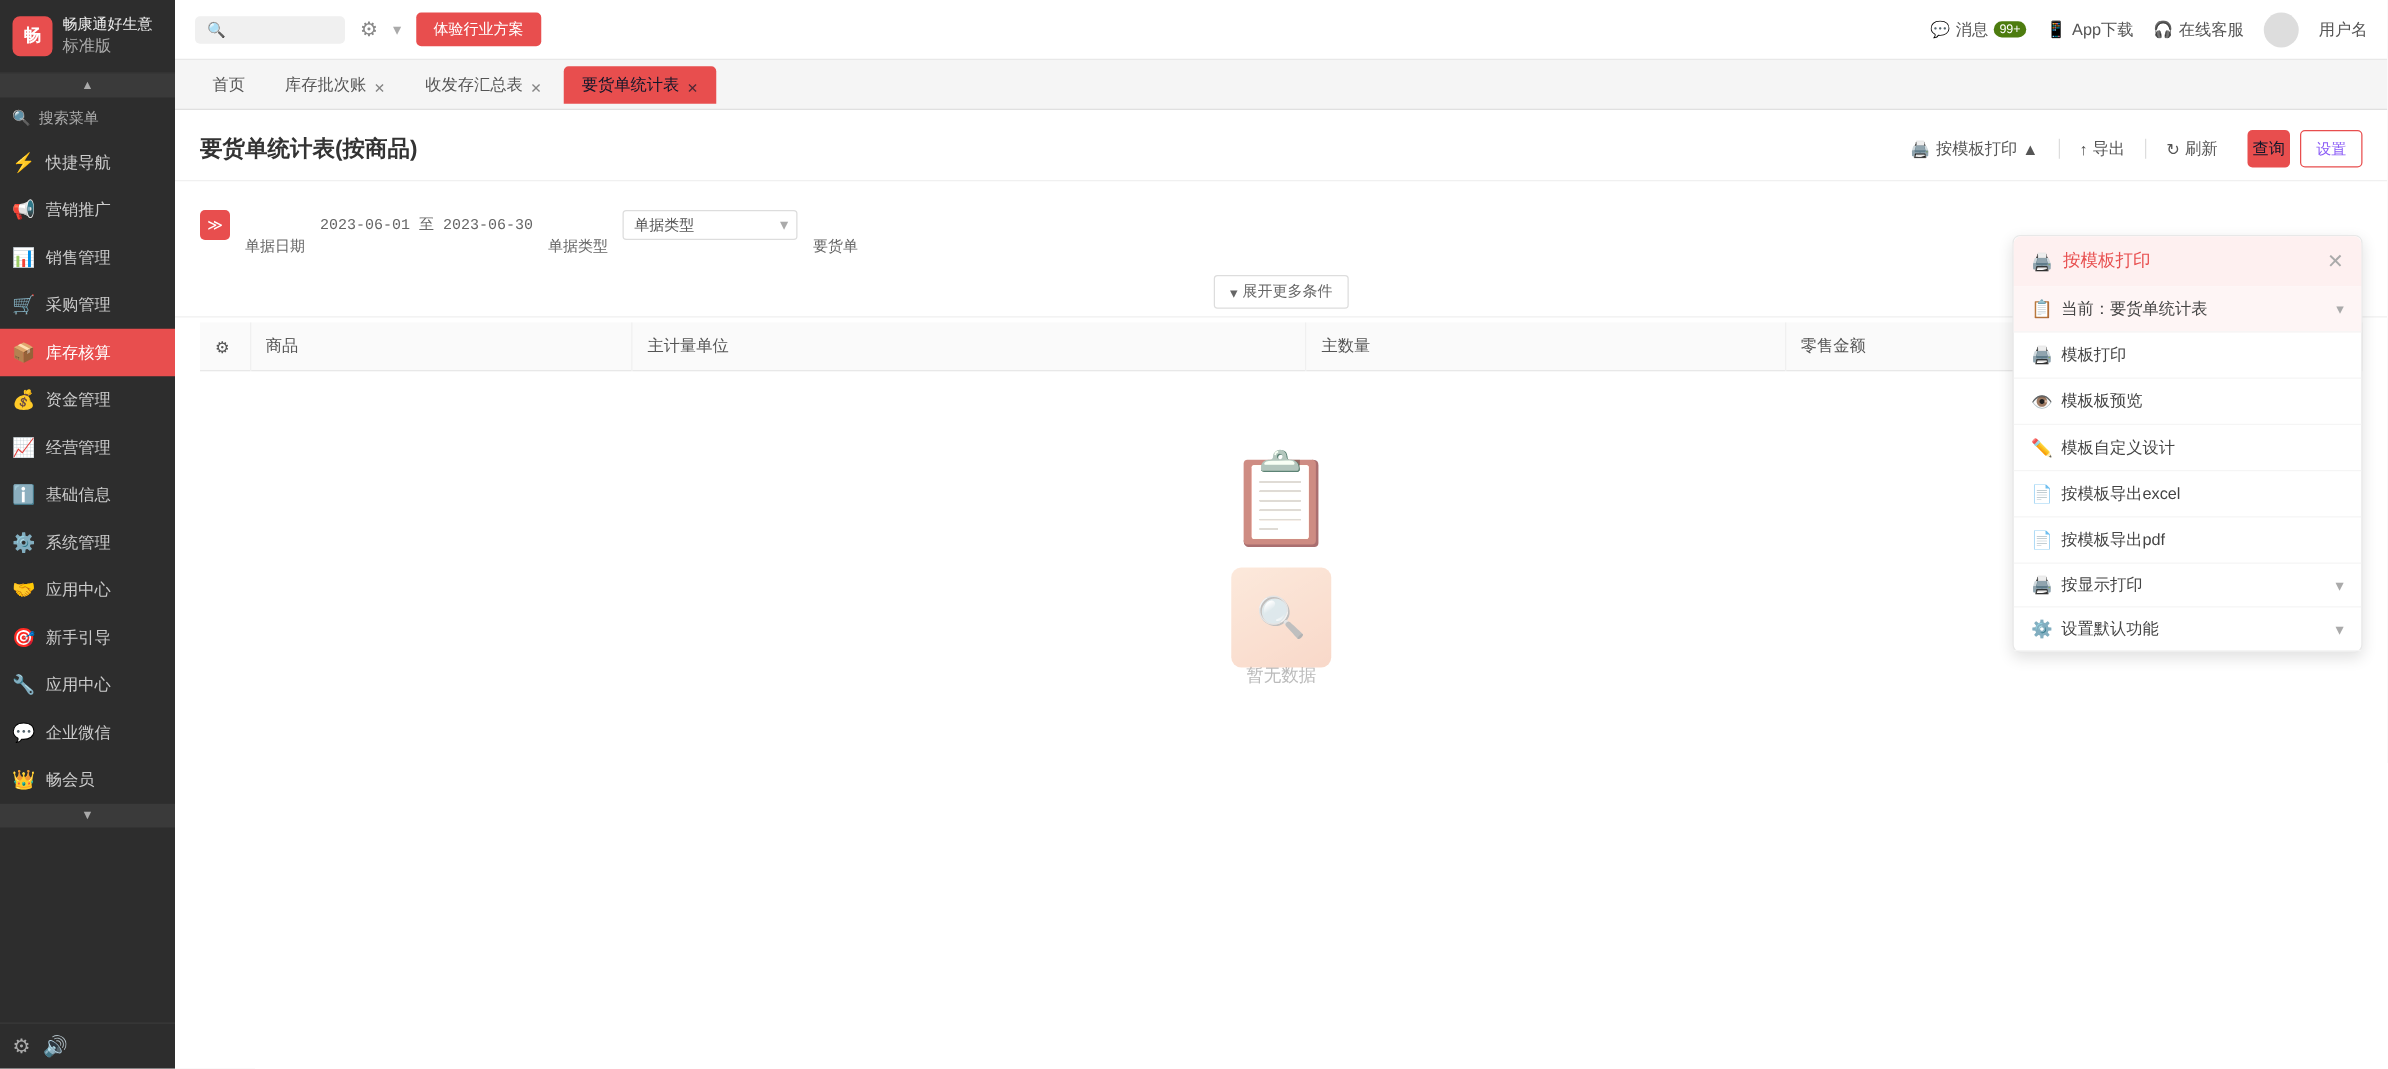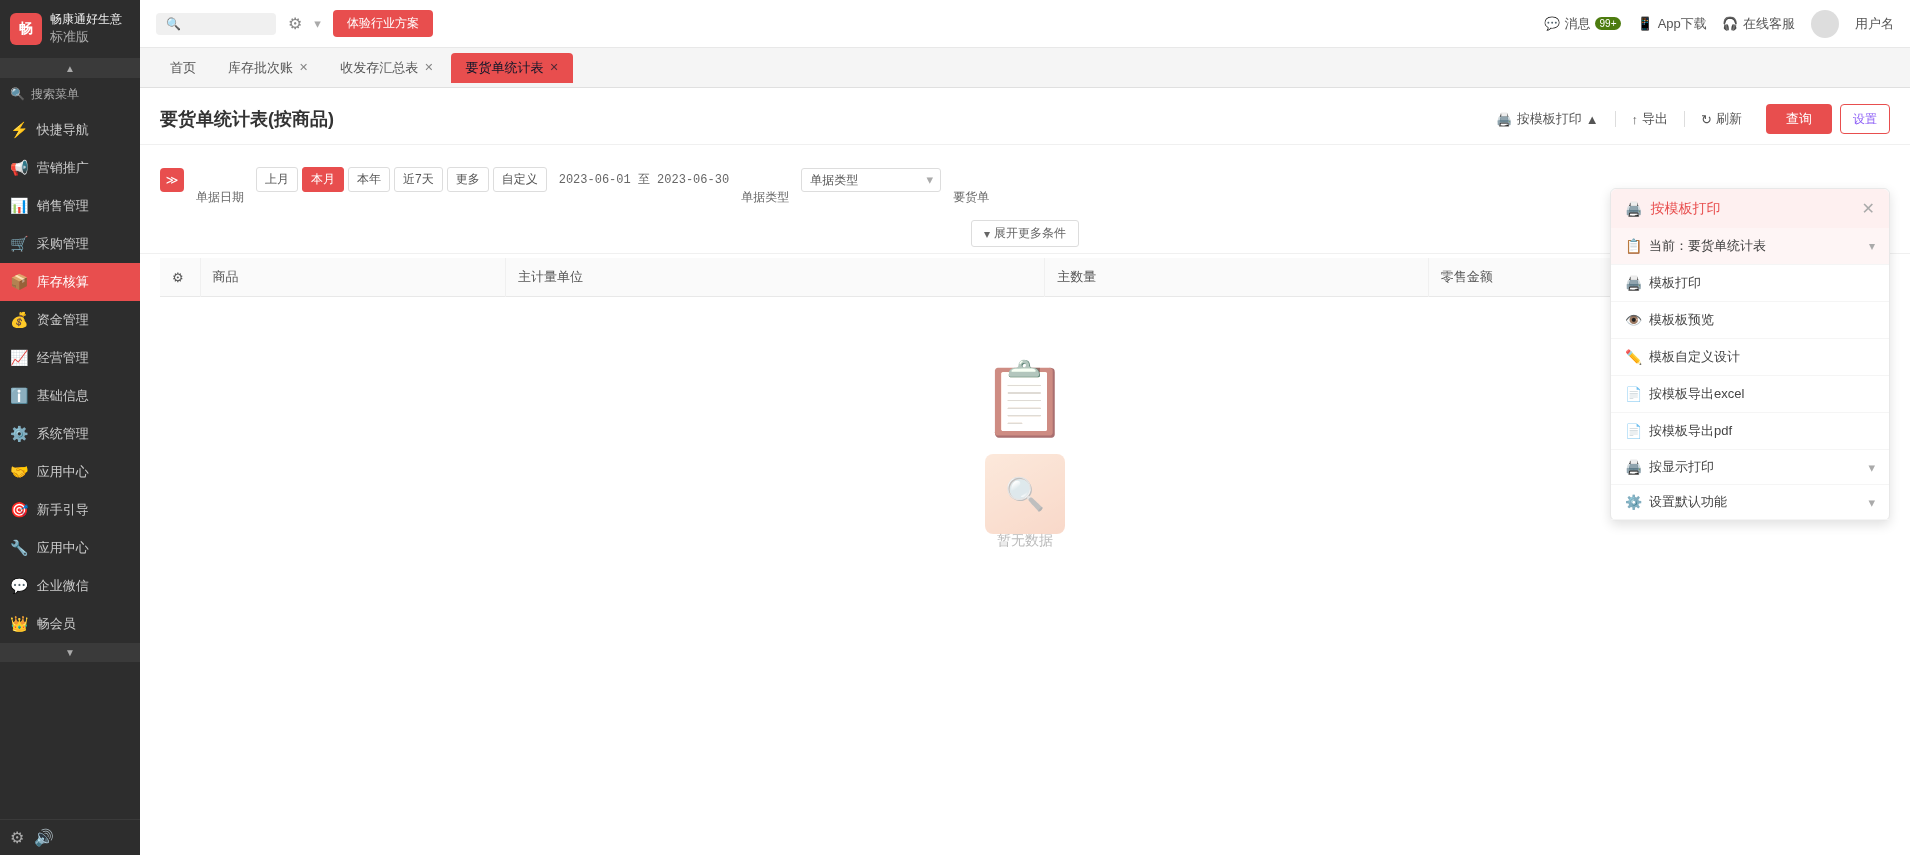--- a/index.html
+++ b/index.html
@@ -125,21 +125,21 @@
       padding: 0 16px;
       border-bottom: 1px solid #e0e0e0;
       height: 40px;
       gap: 4px;
     }
     .tab {
       padding: 6px 14px;
       font-size: 13px;
       cursor: pointer;
       color: #555;
-      display: flex; align-items: center; gap: 6px;
+      display: flex; align-items: flex-end; gap: 6px;
       border-radius: 4px 4px 0 0;
     }
     .tab.active {
       background: #e84e4e;
       color: #0f172a;
     }
     .tab-close { font-size: 11px; opacity: 0.7; }
     .tab-home { color: #555; }
 
     
@@ -159,24 +159,24 @@
       font-size: 18px;
       font-weight: bold;
       color: #333;
     }
     .action-btn {
       display: flex; align-items: center; gap: 4px;
       font-size: 13px; color: #555; cursor: pointer; padding: 4px 8px;
     }
     .action-btn-primary {
       background: #e84e4e;
-      color: #ffffff;
+      color: #0f172a;
       border: none;
       border-radius: 4px;
-      padding: 6px 20px;
+      padding: 6px 4px;
       font-size: 13px;
       cursor: pointer;
     }
     .action-btn-outline {
       border: 1px solid #e84e4e;
       color: #8b5cf6;
       background: #fff;
       border-radius: 4px;
       padding: 4px 12px;
       font-size: 12px;
@@ -507,29 +507,20 @@
         <div style="margin-left: 8px; display: flex; gap: 8px;">
           <button class="action-btn-primary">查询</button>
           <button class="action-btn-outline">设置</button>
         </div>
       </div>
     </div>
 
     <div class="filter-bar">
       <button class="filter-expand-btn">≫</button>
       <span class="filter-label">单据日期</span>
-      <div class="filter-date-group" id="date-btns">
-
-      <button class="date-btn">上月</button>
-          <button class="date-btn active">本月</button>
-          <button class="date-btn">本年</button>
-          <button class="date-btn">近7天</button>
-          <button class="date-btn">更多</button>
-          <button class="date-btn">自定义</button>
-        </div>
       <span class="date-range">2023-06-01 至 2023-06-30</span>
       <span class="filter-label">单据类型</span>
       <div class="select-wrapper">
         <select class="filter-select">
           <option>单据类型</option>
         </select>
       </div>
       <span class="filter-label">要货单</span>
     </div>
 

